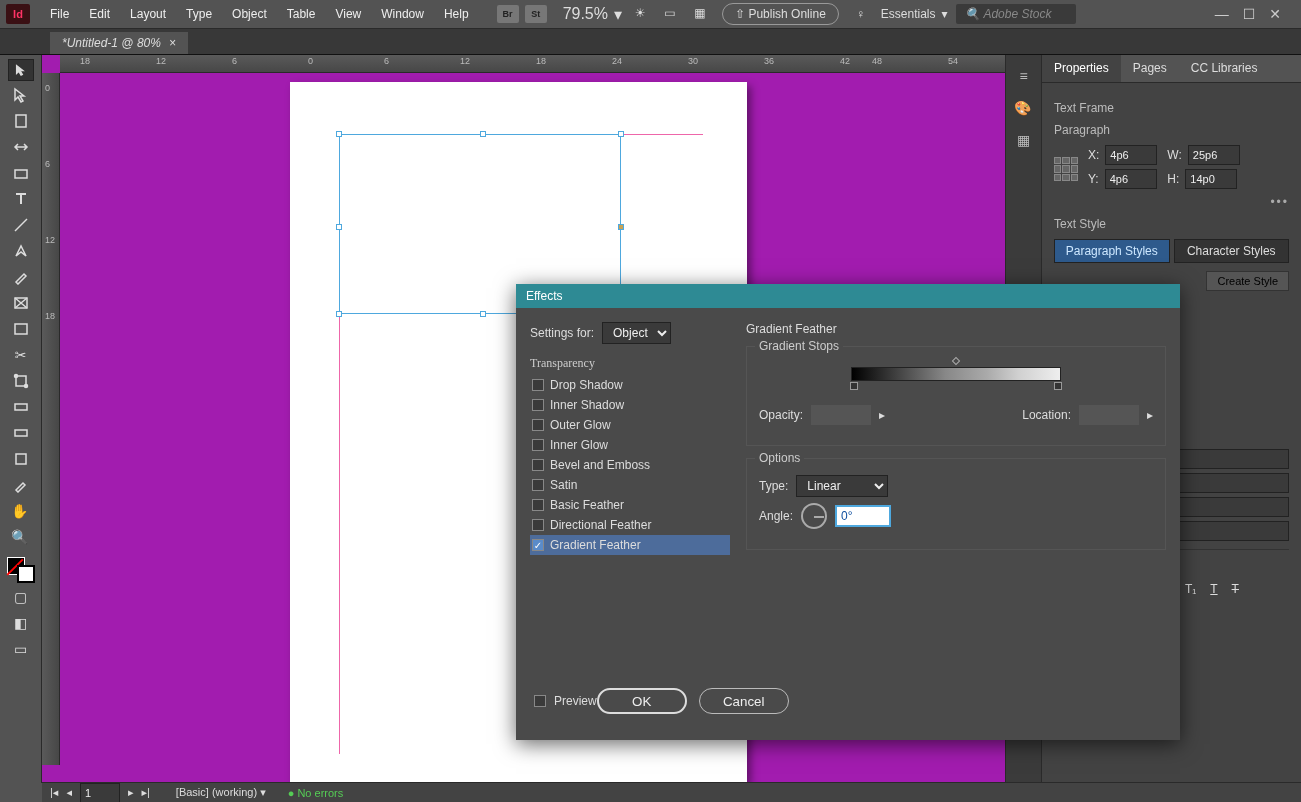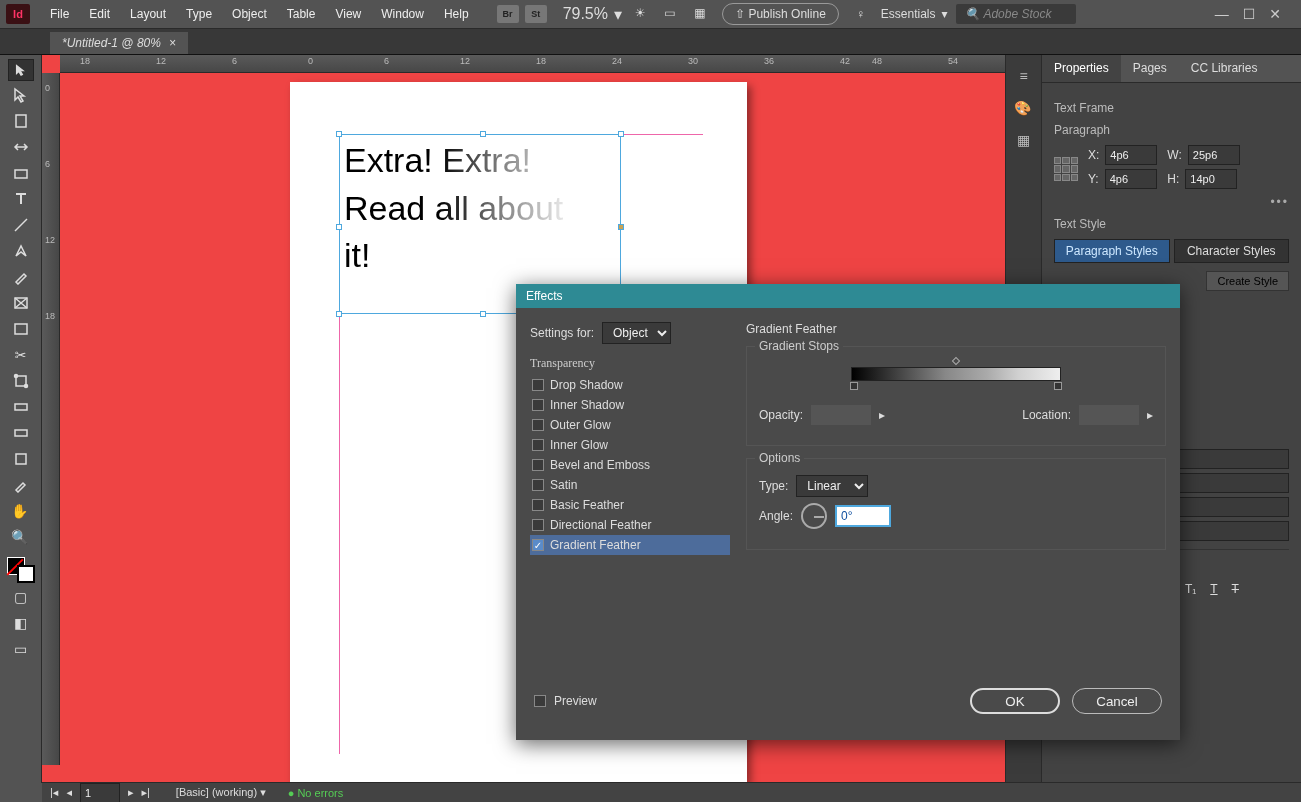--- a/index.html
+++ b/index.html
@@ -22,21 +22,21 @@
 .main { display: flex; height: 728px; }
 .toolbar { width: 42px; background: #535353; border-right: 1px solid #2a2a2a; display: flex; flex-direction: column; align-items: center; padding-top: 4px; gap: 2px; }
 .tool { width: 26px; height: 24px; display: flex; align-items: center; justify-content: center; cursor: pointer; font-size: 14px; color: #ddd; }
 .tool.sel { background: #333; }
 .tool svg { width: 16px; height: 16px; stroke: #ddd; fill: none; stroke-width: 1.5; }
 .colorbox { width: 28px; height: 26px; position: relative; margin-top: 6px; }
 .cb-fill { width: 18px; height: 18px; background: #000; border: 1px solid #fff; position: absolute; top: 0; left: 0; }
 .cb-stroke { width: 18px; height: 18px; border: 2px solid #000; background: #fff; position: absolute; bottom: 0; right: 0; }
 .cb-fill .diag { position: absolute; width: 140%; height: 2px; background: red; transform: rotate(-45deg); top: 8px; left: -4px; }
 
-.canvas-area { flex: 1; position: relative; background: #ef4444; overflow: hidden; }
+.canvas-area { flex: 1; position: relative; background: #a21caf; overflow: hidden; }
 .ruler-h { position: absolute; top: 0; left: 18px; right: 0; height: 18px; background: linear-gradient(#5a5a5a,#474747); border-bottom: 1px solid #2a2a2a; font-size: 9px; color: #bbb; }
 .ruler-h span { position: absolute; top: 1px; }
 .ruler-v { position: absolute; top: 18px; left: 0; width: 18px; bottom: 18px; background: linear-gradient(90deg,#5a5a5a,#474747); border-right: 1px solid #2a2a2a; font-size: 9px; color: #bbb; }
 .ruler-v span { position: absolute; left: 3px; }
 .page { position: absolute; top: 27px; left: 248px; width: 457px; height: 700px; background: #fff; box-shadow: 4px 4px 8px rgba(0,0,0,.4); }
 .page .bleed { position: absolute; inset: 52px 0 0 49px; right: 0; border: 1px solid #e6a; border-right: none; border-bottom: none; width: 364px; height: 620px; pointer-events: none; }
 .textframe { position: absolute; top: 52px; left: 49px; width: 282px; height: 180px; border: 1px solid #4ea8de; }
 .textframe .handle { width: 6px; height: 6px; background: #fff; border: 1px solid #4ea8de; position: absolute; }
 .textframe .txt { font-family: Georgia, serif; font-size: 34px; line-height: 1.4; padding: 2px 4px; color: #000; background: linear-gradient(90deg, #000 0%, #000 35%, rgba(0,0,0,0.55) 55%, rgba(0,0,0,0.12) 78%, rgba(0,0,0,0) 95%); -webkit-background-clip: text; background-clip: text; -webkit-text-fill-color: transparent; }
 
@@ -78,21 +78,21 @@
 .grp { border: 1px solid #555; padding: 10px 12px 14px; margin-bottom: 12px; position: relative; }
 .grp-title { position: absolute; top: -8px; left: 8px; background: #4a4a4a; padding: 0 4px; font-size: 12px; color: #ccc; }
 .grad-bar { width: 210px; height: 14px; margin: 10px auto 4px; background: linear-gradient(90deg, #000, #888 45%, #aaa 65%, #d0d0d0 80%, #eee); border: 1px solid #222; position: relative; }
 .grad-bar .stop-l, .grad-bar .stop-r { width: 8px; height: 8px; background: #333; border: 1px solid #999; position: absolute; bottom: -10px; }
 .grad-bar .stop-l { left: -2px; } .grad-bar .stop-r { right: -2px; }
 .grad-bar .mid { position: absolute; top: -10px; left: 50%; transform: translateX(-50%) rotate(45deg); width: 6px; height: 6px; border: 1px solid #aaa; }
 .opt-row { display: flex; align-items: center; gap: 8px; margin: 6px 0; }
 .angle-dial { width: 26px; height: 26px; border: 2px solid #aaa; border-radius: 50%; position: relative; }
 .angle-dial::after { content: ""; position: absolute; top: 50%; right: 1px; width: 10px; height: 2px; background: #aaa; }
 .angle-input { width: 56px; height: 22px; background: #fff; border: 2px solid #4ea8de; color: #1050a0; font-size: 12px; padding: 0 4px; }
-.dlg-footer { display: flex; justify-content: space-between; align-items: center; padding: 0 18px 12px; }
+.dlg-footer { display: flex; align-items: center; padding: 0 18px 12px; }
 .dlgbtn { width: 90px; height: 26px; border: 1px solid #bbb; border-radius: 13px; background: transparent; color: #eee; cursor: pointer; }
 .dlgbtn.primary { border: 2px solid #ddd; }
 .statusbar { position: absolute; bottom: 0; left: 42px; right: 0; height: 20px; background: #434343; display: flex; align-items: center; gap: 8px; padding: 0 8px; font-size: 11px; border-top: 1px solid #2a2a2a; }
 .statusbar .nf { color: #5c5; }
 .reference-grid { width: 24px; height: 24px; display: grid; grid-template: repeat(3, 1fr) / repeat(3, 1fr); gap: 1px; }
 .reference-grid span { background: #666; border: 1px solid #888; }
 .opentype-row { border-top: 1px solid #333; padding-top: 8px; margin-top: 8px; }
 .tt-row { display: flex; gap: 14px; margin-top: 10px; justify-content: center; font-family: Georgia, serif; }
 </style>
 </head>
@@ -264,21 +264,20 @@
       <div class="bleed"></div>
       <div class="textframe">
         <div class="handle" style="top:-4px;left:-4px"></div>
           <div class="handle" style="top:-4px;left:50%"></div>
           <div class="handle" style="top:-4px;right:-4px"></div>
         <div class="handle" style="top:50%;left:-4px"></div>
           <div class="handle" style="top:50%;right:-4px;background:#c9a355"></div>
         <div class="handle" style="bottom:-4px;left:-4px"></div>
           <div class="handle" style="bottom:-4px;left:50%"></div>
           <div class="handle" style="bottom:-4px;right:-4px"></div>
-        <div class="txt"><span>Extra! Extra!</span><br><span>Read all about</span><br><span>it!</span></div>
       </div>
     </div>
   </div>
 
   <div class="right-rail">
     <div class="ri">≡</div>
     <div class="ri">🎨</div>
     <div class="ri">▦</div>
   </div>
 
@@ -449,21 +448,21 @@
               <span>Location:</span>
               <input class="mini-inp" style="width: 60px; background: rgb(85, 85, 85); border: none;">
               <span>▸</span>
             </div>
         </div>
       </div>
       <div class="grp">
         <div class="grp-title">Options</div>
         <div class="opt-row">
             <span>Type:</span>
-            <select class="sel" style="width:72px"><option>Linear</option></select>
+            <select class="sel" style="width:92px"><option>Linear</option></select>
           </div>
         <div class="opt-row">
             <span>Angle:</span>
             <div class="angle-dial"></div>
             <input class="angle-input" value="0°" style="">
           </div>
       </div>
     </div>
   </div>
   <div class="dlg-footer">

